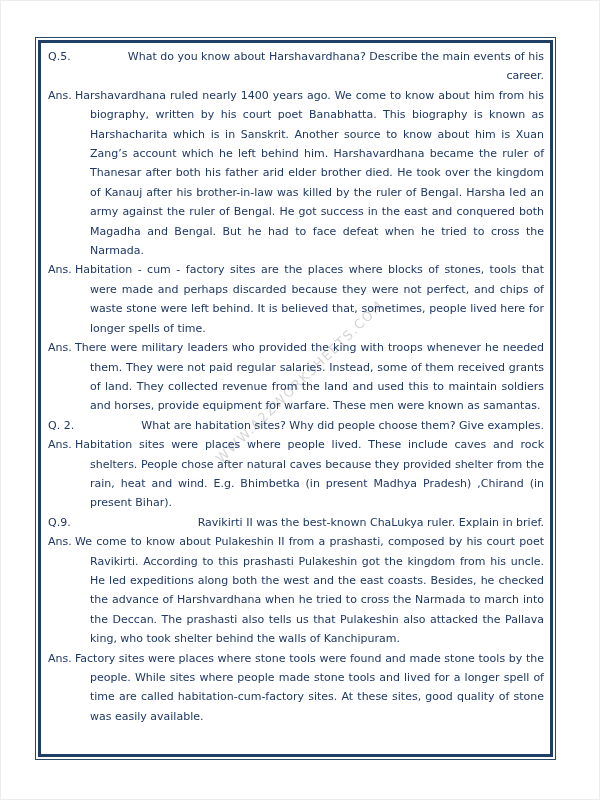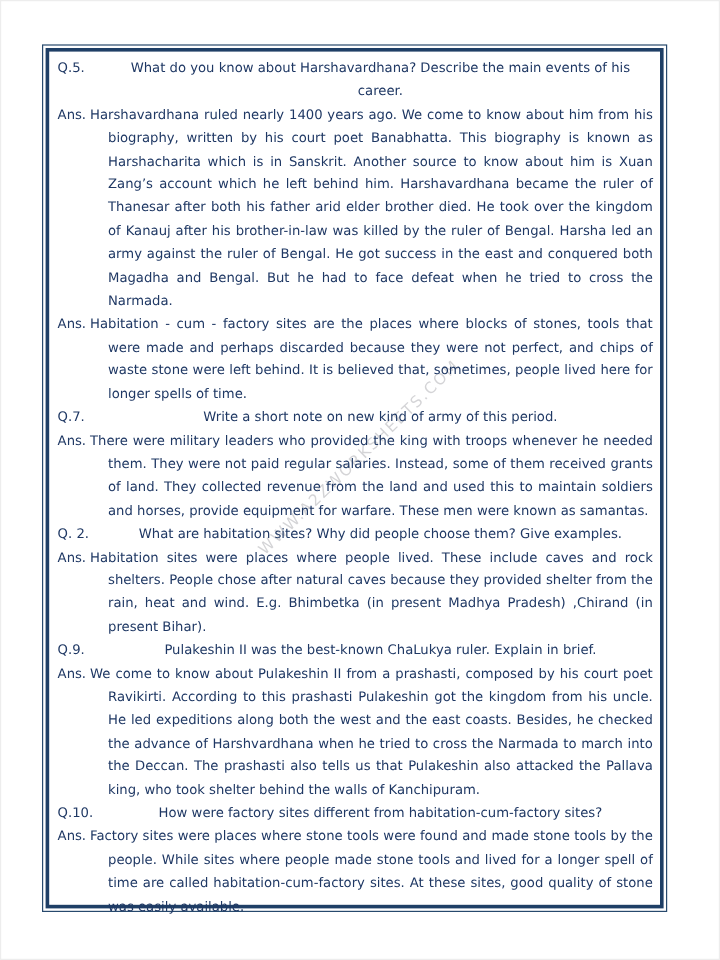--- a/index.html
+++ b/index.html
@@ -19,21 +19,21 @@
   }
   .content {
     position:relative; z-index:2;
     color:#1f3864; font-size:11px; line-height:19.4px;
   }
   .qa { position:relative; padding-left:46px; }
   .qa-label {
     position:absolute; left:4px; top:0; white-space:nowrap;
   }
   .qa p { margin:0; }
-  .question { text-align:center; }
+  .question { text-align:right; }
   .answer {
     margin-left:15px; text-indent:-15px; text-align:justify;
   }
   .watermark {
     position:absolute; z-index:1; left:213px; top:455px;
     transform:rotate(-44deg); transform-origin:0 0;
     font-size:13px; letter-spacing:1.6px; white-space:nowrap;
     color:#9a9aa0; opacity:0.42; pointer-events:none;
   }
 </style>
@@ -55,50 +55,42 @@
           <span class="qa-label">Ans.</span>
           <p class="answer">Harshavardhana ruled nearly 1400 years ago. We come to know about him from his biography, written by his court poet Banabhatta. This biography is known as Harshacharita which is in Sanskrit. Another source to know about him is Xuan Zang’s account which he left behind him. Harshavardhana became the ruler of Thanesar after both his father arid elder brother died. He took over the kingdom of Kanauj after his brother-in-law was killed by the ruler of Bengal. Harsha led an army against the ruler of Bengal. He got success in the east and conquered both Magadha and Bengal. But he had to face defeat when he tried to cross the Narmada.</p>
         </div>
 
         <div class="qa">
           <span class="qa-label">Ans.</span>
           <p class="answer">Habitation - cum - factory sites are the places where blocks of stones, tools that were made and perhaps discarded because they were not perfect, and chips of waste stone were left behind. It is believed that, sometimes, people lived here for longer spells of time.</p>
         </div>
 
         <div class="qa">
-          <span class="qa-label">Q.7.</span>
-          <p class="question">Write a short note on new kind of army of this period.</p>
-        </div>
-        <div class="qa">
           <span class="qa-label">Ans.</span>
           <p class="answer">There were military leaders who provided the king with troops whenever he needed them. They were not paid regular salaries. Instead, some of them received grants of land. They collected revenue from the land and used this to maintain soldiers and horses, provide equipment for warfare. These men were known as samantas.</p>
         </div>
 
         <div class="qa">
           <span class="qa-label">Q. 2.</span>
           <p class="question">What are habitation sites? Why did people choose them? Give examples.</p>
         </div>
         <div class="qa">
           <span class="qa-label">Ans.</span>
           <p class="answer">Habitation sites were places where people lived. These include caves and rock shelters. People chose after natural caves because they provided shelter from the rain, heat and wind. E.g. Bhimbetka (in present Madhya Pradesh) ,Chirand (in present Bihar).</p>
         </div>
 
         <div class="qa">
           <span class="qa-label">Q.9.</span>
-          <p class="question">Pulakeshin II was the best-known ChaLukya ruler. Explain in brief.</p>
+          <p class="question">Ravikirti II was the best-known ChaLukya ruler. Explain in brief.</p>
         </div>
         <div class="qa">
           <span class="qa-label">Ans.</span>
           <p class="answer">We come to know about Pulakeshin II from a prashasti, composed by his court poet Ravikirti. According to this prashasti Pulakeshin got the kingdom from his uncle. He led expeditions along both the west and the east coasts. Besides, he checked the advance of Harshvardhana when he tried to cross the Narmada to march into the Deccan. The prashasti also tells us that Pulakeshin also attacked the Pallava king, who took shelter behind the walls of Kanchipuram.</p>
         </div>
 
-        <div class="qa">
-          <span class="qa-label">Q.10.</span>
-          <p class="question">How were factory sites different from habitation-cum-factory sites?</p>
-        </div>
         <div class="qa">
           <span class="qa-label">Ans.</span>
           <p class="answer">Factory sites were places where stone tools were found and made stone tools by the people. While sites where people made stone tools and lived for a longer spell of time are called habitation-cum-factory sites. At these sites, good quality of stone was easily available.</p>
         </div>
 
       </div>
     </div>
   </div>
 </div>
 

